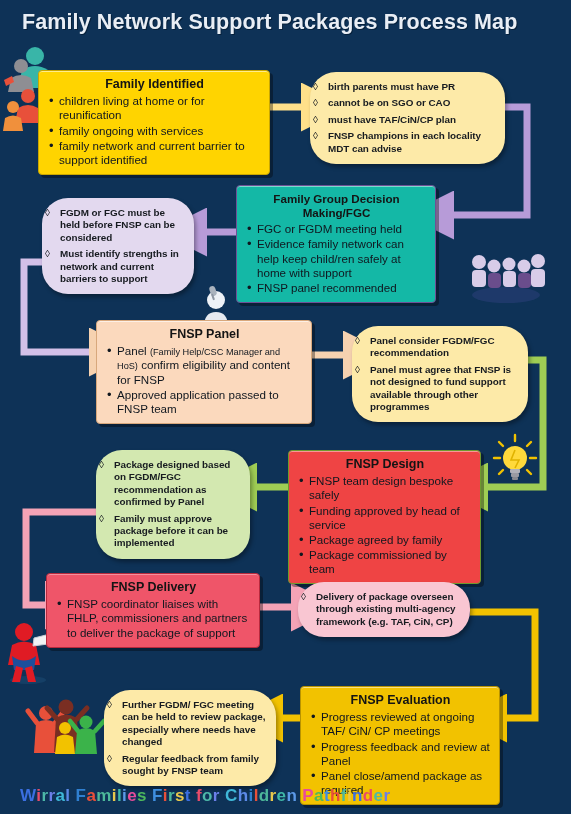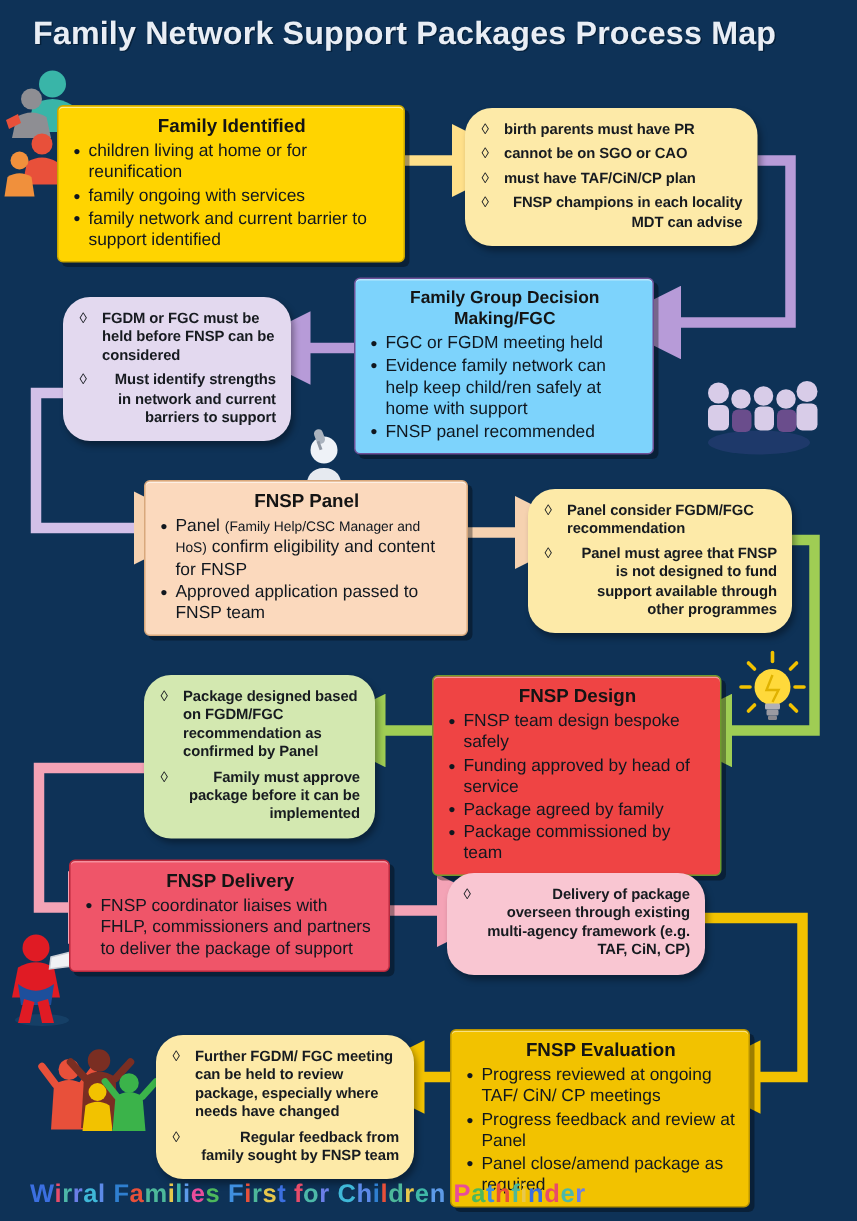--- a/index.html
+++ b/index.html
@@ -64,29 +64,29 @@
     box-shadow:3px 3px 0 rgba(0,0,0,.35), inset 0 1px 0 rgba(255,255,255,.6); }
   .b-green  { background:#9fcd54; border:1px solid #6f9a2d;
     box-shadow:3px 3px 0 rgba(0,0,0,.35), inset 0 1px 0 rgba(255,255,255,.45); }
   .b-red    { background:#ef5569; border:1px solid #b8293d;
     box-shadow:3px 3px 0 rgba(0,0,0,.35), inset 0 1px 0 rgba(255,255,255,.35); }
   .b-gold   { background:#f2c200; border:1px solid #b89300;
     box-shadow:3px 3px 0 rgba(0,0,0,.35), inset 0 1px 0 rgba(255,255,255,.5); }
 
   
   .note {
-    position:absolute; border-radius:18px;
-    padding:9px 10px 9px 9px;
+    position:absolute; border-radius:26px;
+    padding:9px 10px 9px 1px;
     color:#171b20; line-height:1.25;
     box-shadow:2px 3px 4px rgba(0,0,0,.35);
   }
   .note ul { list-style:none; margin:0; padding:0; }
   .note ul li { position:relative; padding-left:17px; font-size:9.9px; margin:0 0 4px 0;
     font-weight:bold; letter-spacing:-0.05px; }
-  .note ul li:last-child { margin-bottom:0;text-align:right; }
+  .note ul li:last-child { margin-bottom:0; }
   .note ul li:before {
     content:"\25CA"; position:absolute; left:2px; top:0px; font-size:10px; font-weight:normal;
   }
   .n-cream  { background:#fdeaa8; }
   .n-lilac  { background:#e3d9ef; }
   .n-greenl { background:#d3e8b0; }
   .n-pink   { background:#f9c6d2; }
 
   
   svg.conn { position:absolute; left:0; top:0; width:571px; height:814px; pointer-events:none; }
@@ -250,21 +250,21 @@
 
   <div class="note n-cream" style="left: 310px; top: 72px; width: 195px; background: rgb(253, 234, 168);">
     <ul>
       <li>birth parents must have PR</li>
       <li>cannot be on SGO or CAO</li>
       <li>must have TAF/CiN/CP plan</li>
       <li>FNSP champions in each locality MDT can advise</li>
     </ul>
   </div>
 
-  <div class="box main-box b-purple" style="left: 236px; top: 185px; width: 200px; background: #7dd3fc;">
+  <div class="box main-box b-purple" style="left: 236px; top: 185px; width: 200px; background: #14b8a6;">
     <div class="hdr" style="font-size:11.6px;">Family Group Decision Making/FGC</div>
     <ul>
       <li>FGC or FGDM meeting held</li>
       <li>Evidence family network can help keep child/ren safely at home with support</li>
       <li>FNSP panel recommended</li>
     </ul>
   </div>
 
   <div class="note n-lilac" style="left: 42px; top: 198px; width: 152px; background: rgb(227, 217, 239);">
     <ul>

